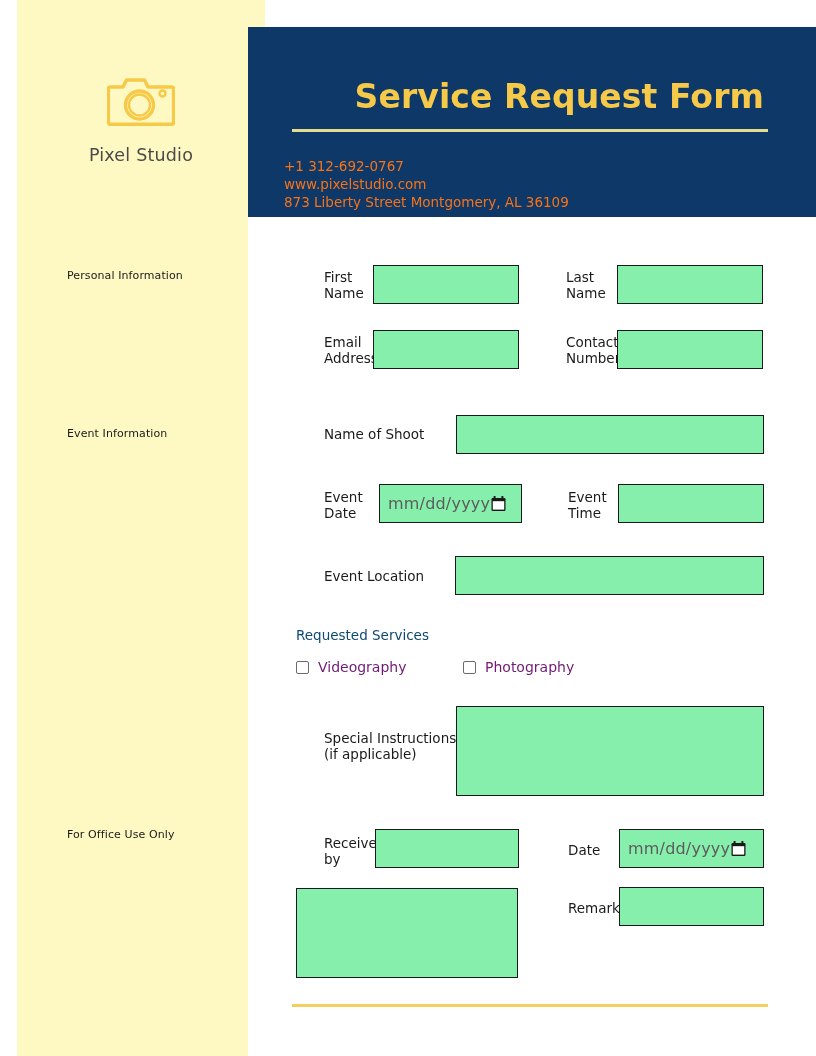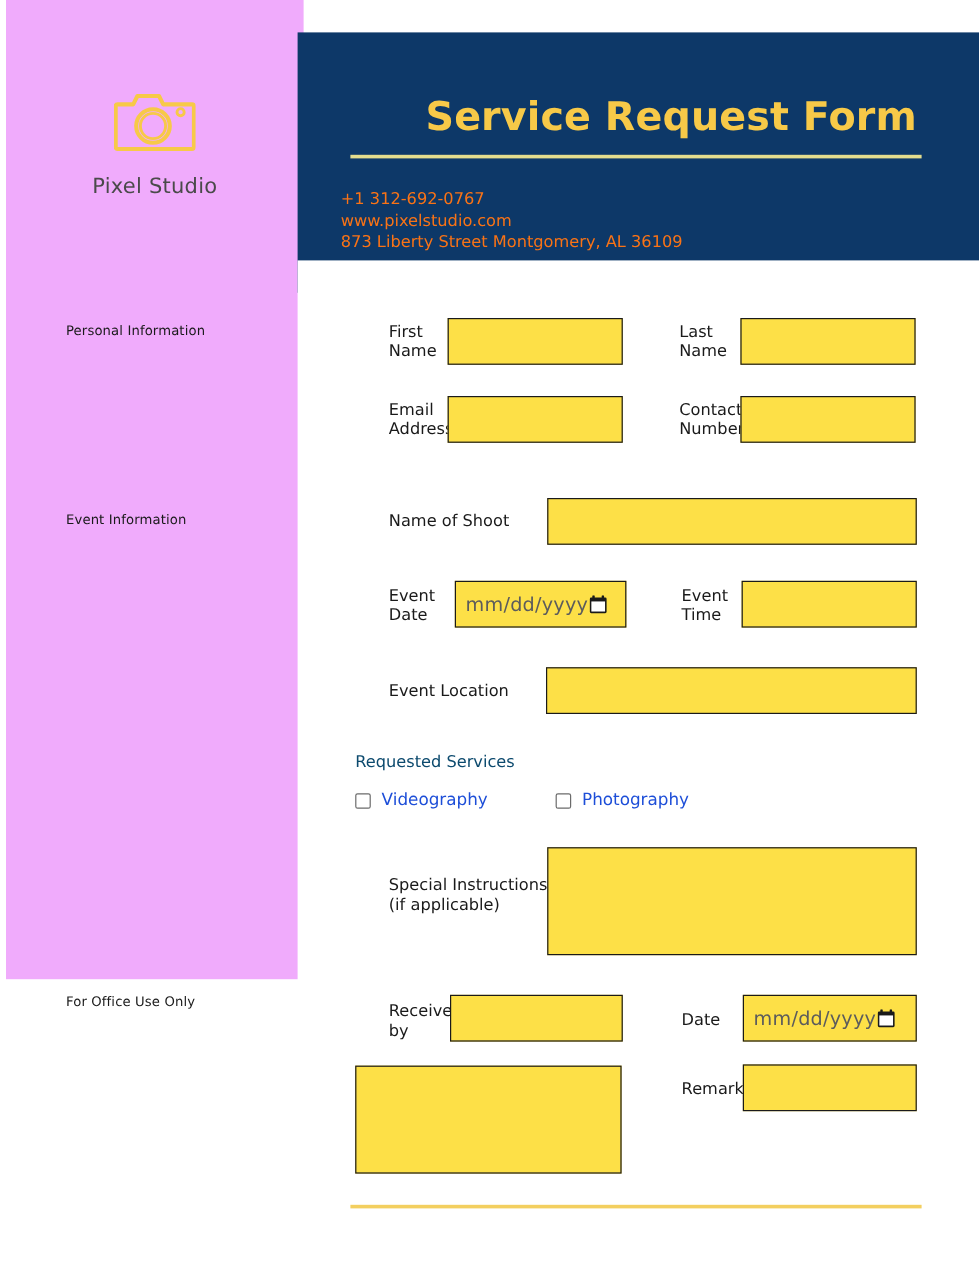--- a/index.html
+++ b/index.html
@@ -12,24 +12,24 @@
     height: 1056px;
     background: #ffffff;
     font-family: "Liberation Sans", sans-serif;
     position: relative;
     overflow: hidden;
   }
 
   
   #sidebar {
     position: absolute;
-    left: 5px; top: 0;
+    left: 17px; top: 0;
     width: 248px;
-    height: 816px;
-    background: #f0abfc;
+    height: 1056px;
+    background: #fef9c3;
   }
   #logo-wrap {
     position: absolute;
     left: 0; top: 74px;
     width: 248px;
     text-align: center;
   }
   #camera-icon { display: block; margin: 0 auto; }
   #brand-name {
     margin-top: 12px;
@@ -103,21 +103,21 @@
     font-size: 13.5px;
     line-height: 16px;
     color: #1a1a1a;
     font-family: "DejaVu Sans", sans-serif;
     white-space: pre-line;
     margin-left: 28px;
   }
   .box {
     position: absolute;
     border: 1.5px solid #1a1a1a;
-    background: #fde047;
+    background: #86efac;
     padding: 4px 8px;
     font-size: 15px;
     color: #1a1a1a;
     font-family: "DejaVu Sans", sans-serif;
     outline: none;
   }
   .datebox {
     display: flex;
     align-items: center;
     justify-content: flex-start;
@@ -150,21 +150,21 @@
   .cbox {
     width: 13px; height: 13px;
     border: 1.3px solid #6b6b6b;
     border-radius: 2px;
     background: #fff;
     flex: 0 0 auto;
   }
   .cblabel {
     margin-left: 9px;
     font-size: 14px;
-    color: #1d4ed8;
+    color: #701a75;
     font-family: "DejaVu Sans", sans-serif;
   }
 
   #bottom-rule {
     position: absolute;
     left: 44px; top: 787px;
     width: 476px;
     height: 3px;
     background: #f3cf5f;
   }

